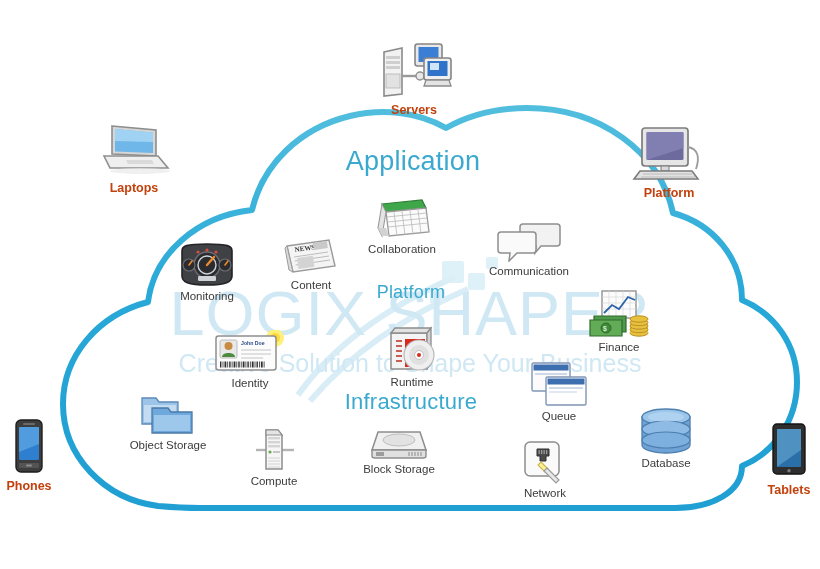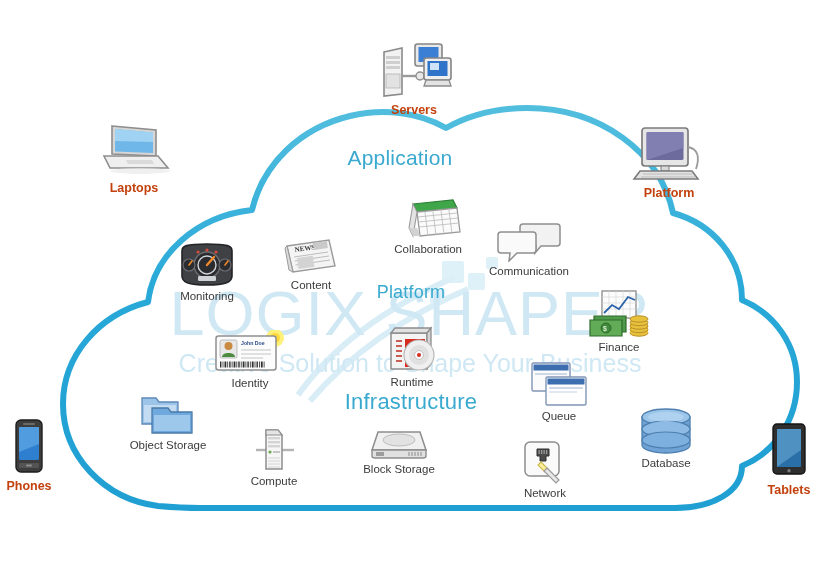--- a/index.html
+++ b/index.html
@@ -33,21 +33,21 @@
     position: absolute; left: 290px; top: 255px;
     width: 230px; height: 150px; z-index: 2; pointer-events: none;
   }
 
   
   .tier {
     position: absolute; text-align: center; z-index: 6;
     color: #3aa9cf; font-weight: 400; letter-spacing: .2px;
     font-family: "Liberation Sans", sans-serif;
   }
-  #tier-app    { left: 280px; top: 146px; width: 240px; font-size: 21px; }
+  #tier-app    { left: 293px; top: 146px; width: 240px; font-size: 27px; }
   #tier-plat   { left: 300px; top: 282px; width: 222px; font-size: 18px; }
   #tier-infra  { left: 280px; top: 389px; width: 262px; font-size: 22px; }
 
   
   .node {
     position: absolute; z-index: 7;
     display: flex; flex-direction: column; align-items: center;
     width: 120px; margin-left: -60px;
   }
   .node .glyph { display: block; line-height: 0; }
@@ -228,21 +228,21 @@
           <path d="M11,21 L45,16"></path>
             <path d="M11.8,25 L46,20"></path>
             <path d="M12.6,29 L47,24"></path>
         </g>
         <rect x="14" y="22" width="16" height="11" fill="#d3d3d3" transform="rotate(-8 14 22)"></rect>
       </svg>
     </span>
     <span class="lbl">Content</span>
   </div>
 
-  <div class="node" style="left:402px; top:198px;align-items:flex-end;">
+  <div class="node" style="left:402px; top:198px;">
     <span class="glyph">
       <svg width="58" height="42" viewBox="0 0 58 42">
         <path d="M9,6 L49,2 L53,10 L13,14 Z" fill="#3fa64a" stroke="#2c7f35" stroke-width="1.2"></path>
         <path d="M13,14 L53,10 L56,34 L16,38 Z" fill="#fbfbfb" stroke="#9a9a9a" stroke-width="1.3"></path>
         <g stroke="#b9b9b9" stroke-width=".8">
           <path d="M13.6,19 L53.6,15"></path>
             <path d="M14.3,24 L54.3,20"></path>
             <path d="M15,29 L55,25"></path>
           <path d="M21,14.2 L24,38"></path>
             <path d="M29,13.4 L32,37.2"></path>

